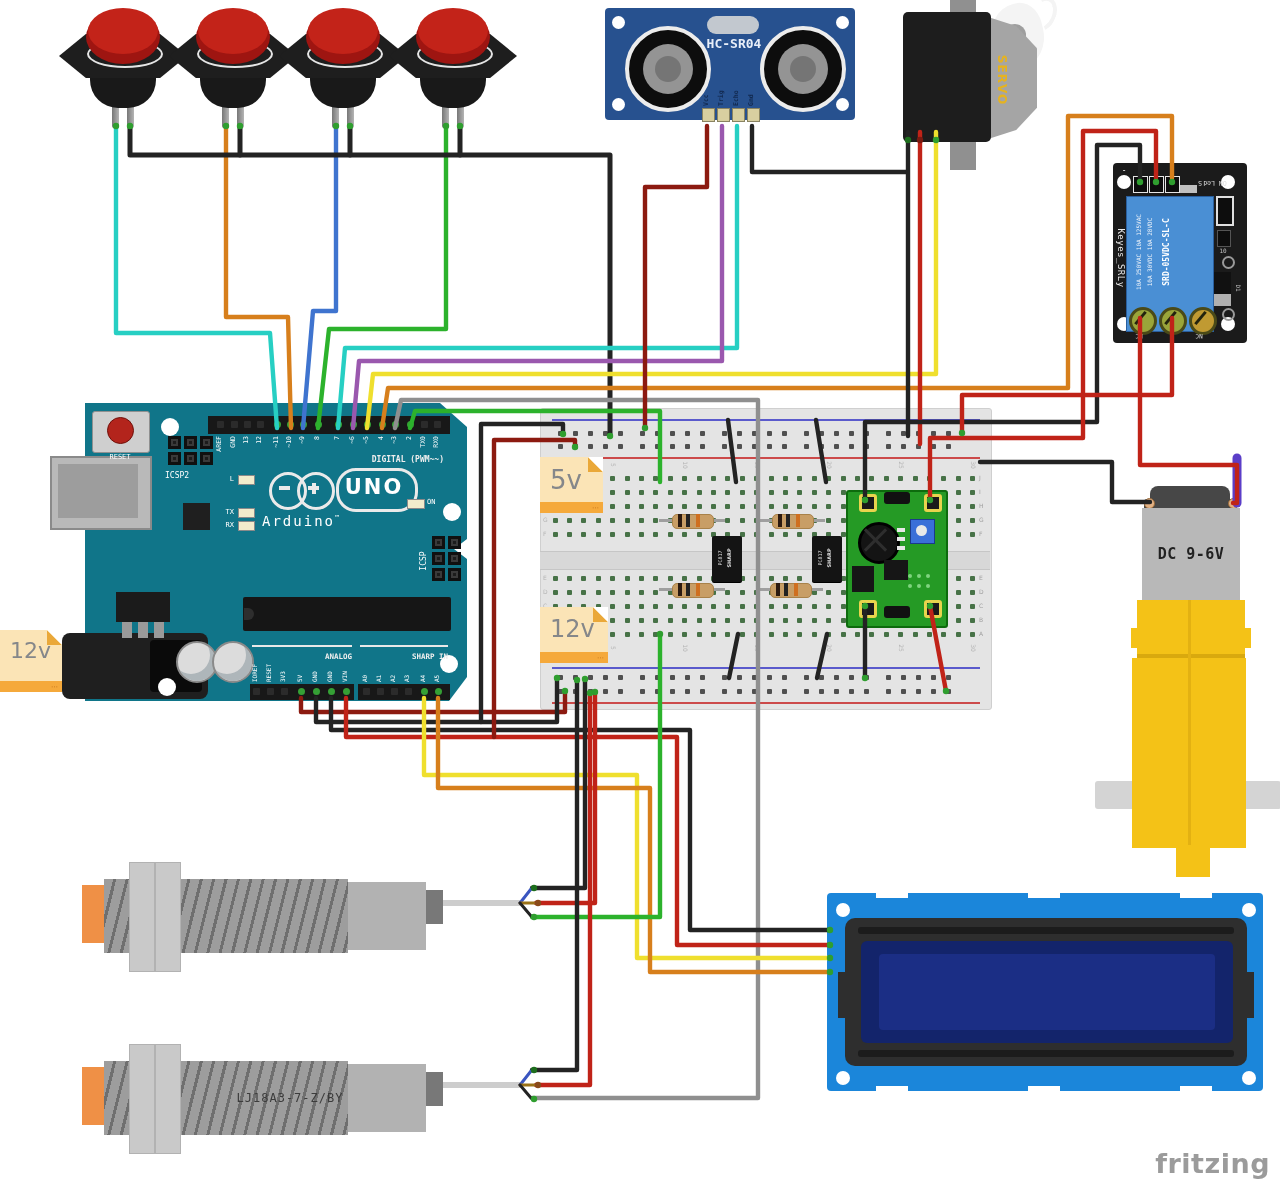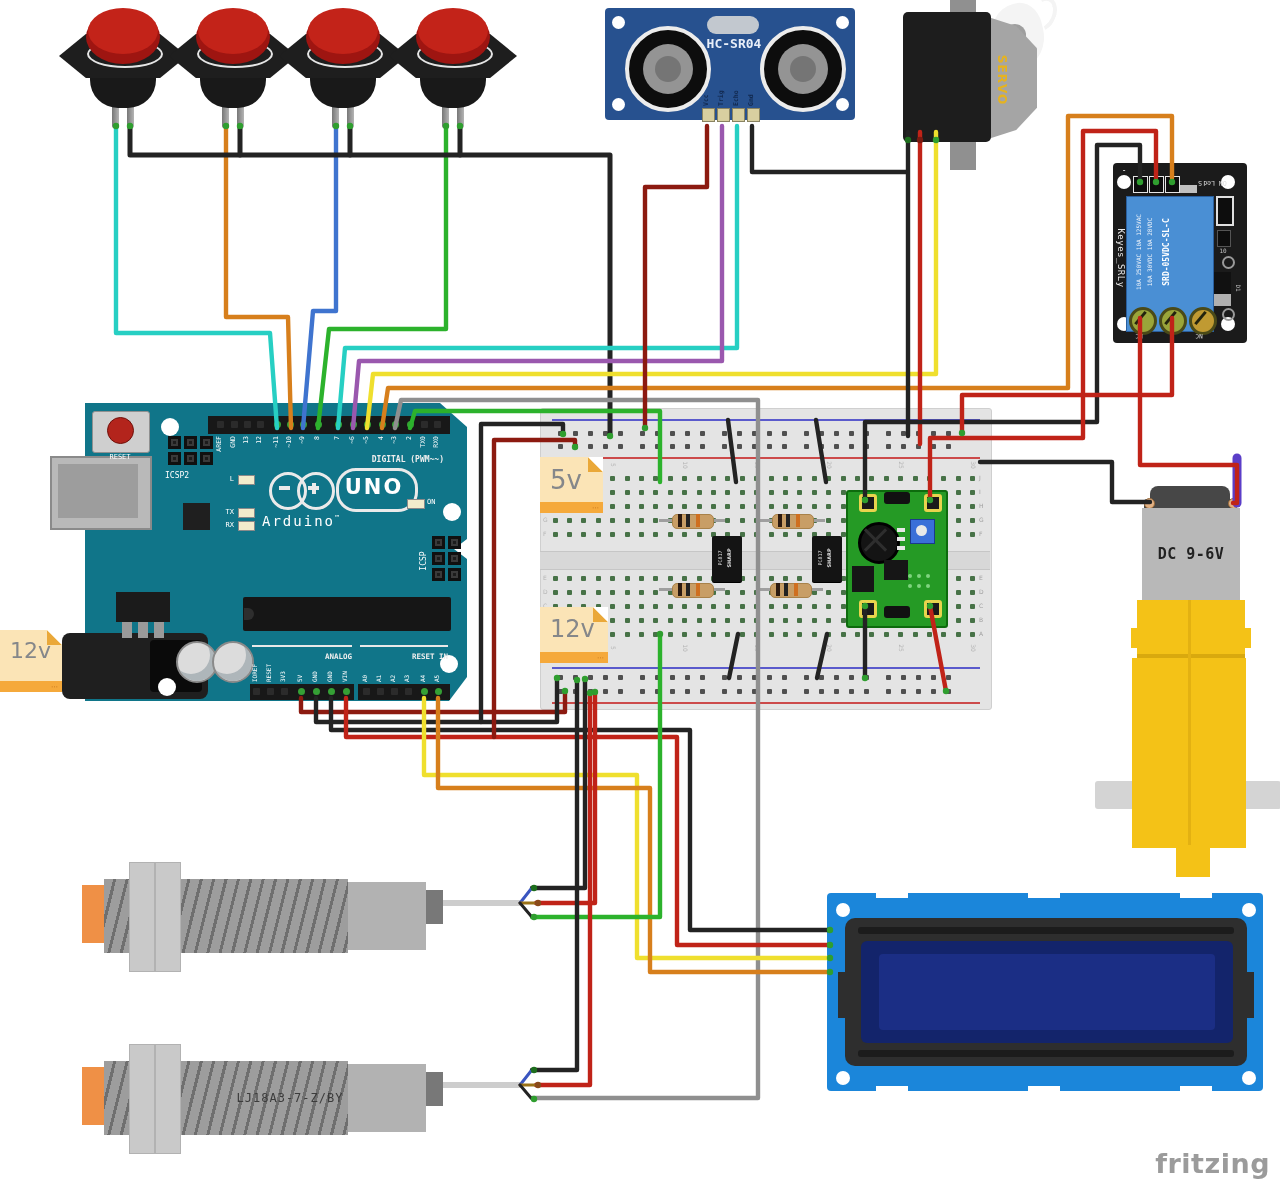--- a/index.html
+++ b/index.html
@@ -536,21 +536,21 @@
       <div class="a" style="left: 122px; top: 622px; width: 10px; height: 16px; background: rgb(154, 154, 154);"></div>
       <div class="a" style="left: 138px; top: 622px; width: 10px; height: 16px; background: rgb(154, 154, 154);"></div>
       <div class="a" style="left: 154px; top: 622px; width: 10px; height: 16px; background: rgb(154, 154, 154);"></div>
       <div class="a" style="left: 176px; top: 641px; width: 38px; height: 38px; background: rgb(220, 220, 220); border: 2px solid rgb(138, 138, 138); border-radius: 50%; box-shadow: rgb(174, 182, 186) -6px -7px 0px inset;"></div>
       <div class="a" style="left: 212px; top: 641px; width: 38px; height: 38px; background: rgb(220, 220, 220); border: 2px solid rgb(138, 138, 138); border-radius: 50%; box-shadow: rgb(174, 182, 186) -6px -7px 0px inset;"></div>
       <div class="a" style="left: 252px; top: 645px; width: 100px; height: 2px; background: rgb(232, 232, 232);"></div>
       <div class="a" style="left: 360px; top: 645px; width: 88px; height: 2px; background: rgb(232, 232, 232);"></div>
       <div class="a" style="left: 250px; top: 684px; width: 104px; height: 16px; background: rgb(24, 24, 24);"></div>
       <div class="a" style="left: 358px; top: 684px; width: 92px; height: 16px; background: rgb(24, 24, 24);"></div>
       <div class="a" style="left: 300px; top: 652px; width: 52px; text-align: right; font: bold 7.5px &quot;DejaVu Sans Mono&quot;, monospace; color: rgb(238, 238, 238);">ANALOG</div>
-      <div class="a" style="left: 392px; top: 652px; width: 56px; text-align: right; font: bold 7.5px &quot;DejaVu Sans Mono&quot;, monospace; color: rgb(238, 238, 238);">RESET IN</div>
+      <div class="a" style="left: 392px; top: 652px; width: 56px; text-align: right; font: bold 7.5px &quot;DejaVu Sans Mono&quot;, monospace; color: rgb(238, 238, 238);">SHARP IN</div>
       <div class="a" style="left: 252.5px; top: 688px; width: 7px; height: 7px; background: rgb(43, 43, 43); border-radius: 1px;"></div>
       <div class="a" style="left: 241px; top: 662px; width: 30px; height: 10px; transform: rotate(-90deg); font: 6px &quot;DejaVu Sans Mono&quot;, monospace; color: rgb(255, 255, 255); text-align: left;">IOREF</div>
       <div class="a" style="left: 266.5px; top: 688px; width: 7px; height: 7px; background: rgb(43, 43, 43); border-radius: 1px;"></div>
       <div class="a" style="left: 255px; top: 662px; width: 30px; height: 10px; transform: rotate(-90deg); font: 6px &quot;DejaVu Sans Mono&quot;, monospace; color: rgb(255, 255, 255); text-align: left;">RESET</div>
       <div class="a" style="left: 280.5px; top: 688px; width: 7px; height: 7px; background: rgb(43, 43, 43); border-radius: 1px;"></div>
       <div class="a" style="left: 269px; top: 662px; width: 30px; height: 10px; transform: rotate(-90deg); font: 6px &quot;DejaVu Sans Mono&quot;, monospace; color: rgb(255, 255, 255); text-align: left;">3V3</div>
       <div class="a" style="left: 297.5px; top: 688px; width: 7px; height: 7px; background: rgb(53, 160, 53); border-radius: 50%;"></div>
       <div class="a" style="left: 286px; top: 662px; width: 30px; height: 10px; transform: rotate(-90deg); font: 6px &quot;DejaVu Sans Mono&quot;, monospace; color: rgb(255, 255, 255); text-align: left;">5V</div>
       <div class="a" style="left: 312.5px; top: 688px; width: 7px; height: 7px; background: rgb(53, 160, 53); border-radius: 50%;"></div>
       <div class="a" style="left: 301px; top: 662px; width: 30px; height: 10px; transform: rotate(-90deg); font: 6px &quot;DejaVu Sans Mono&quot;, monospace; color: rgb(255, 255, 255); text-align: left;">GND</div>

